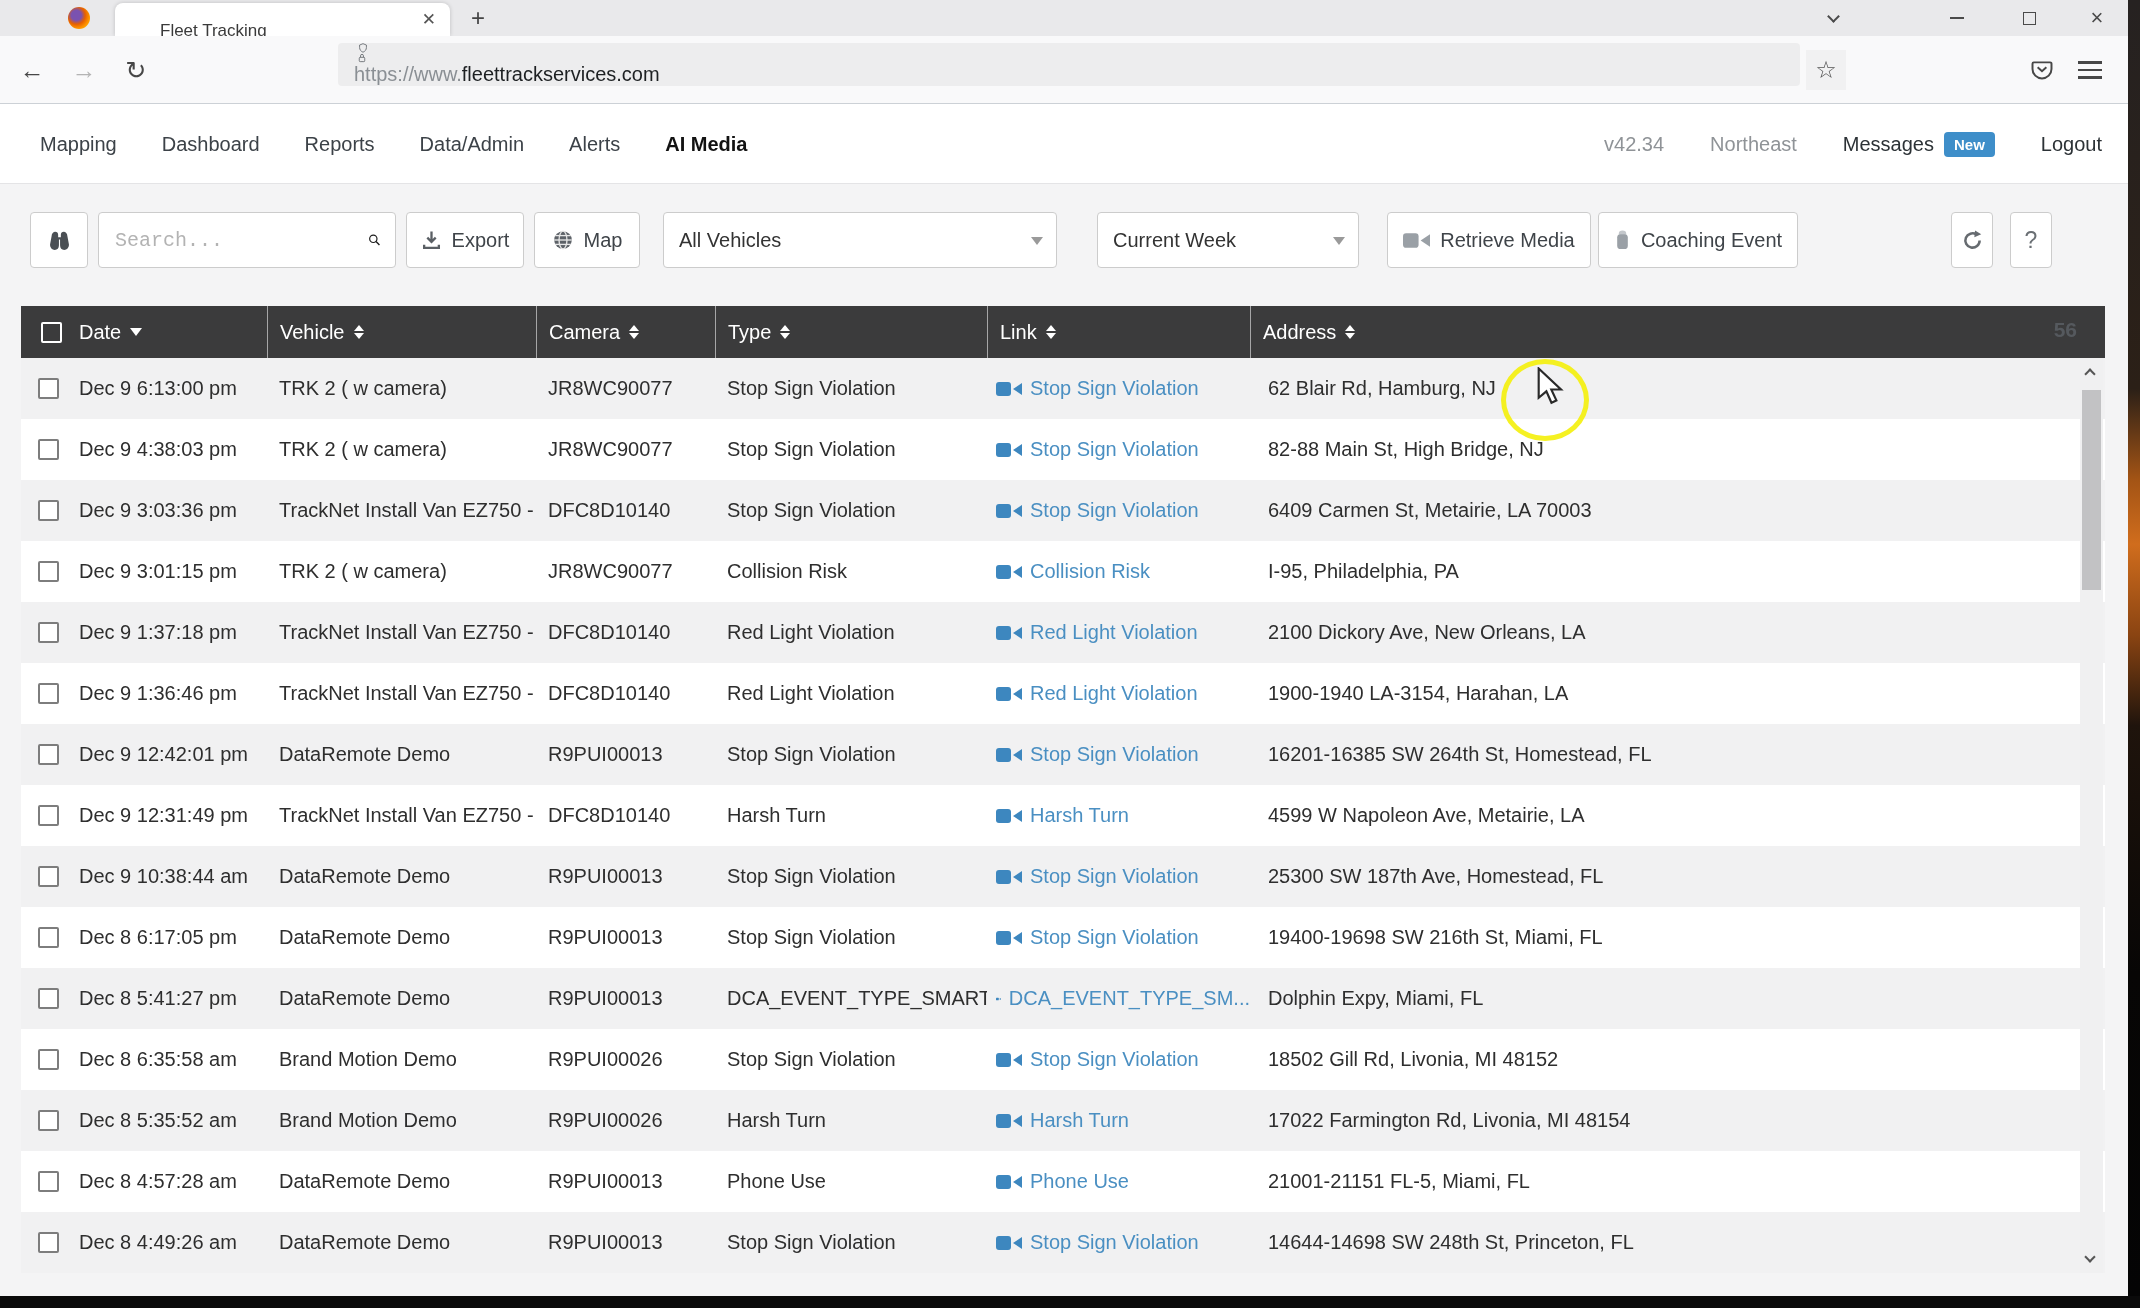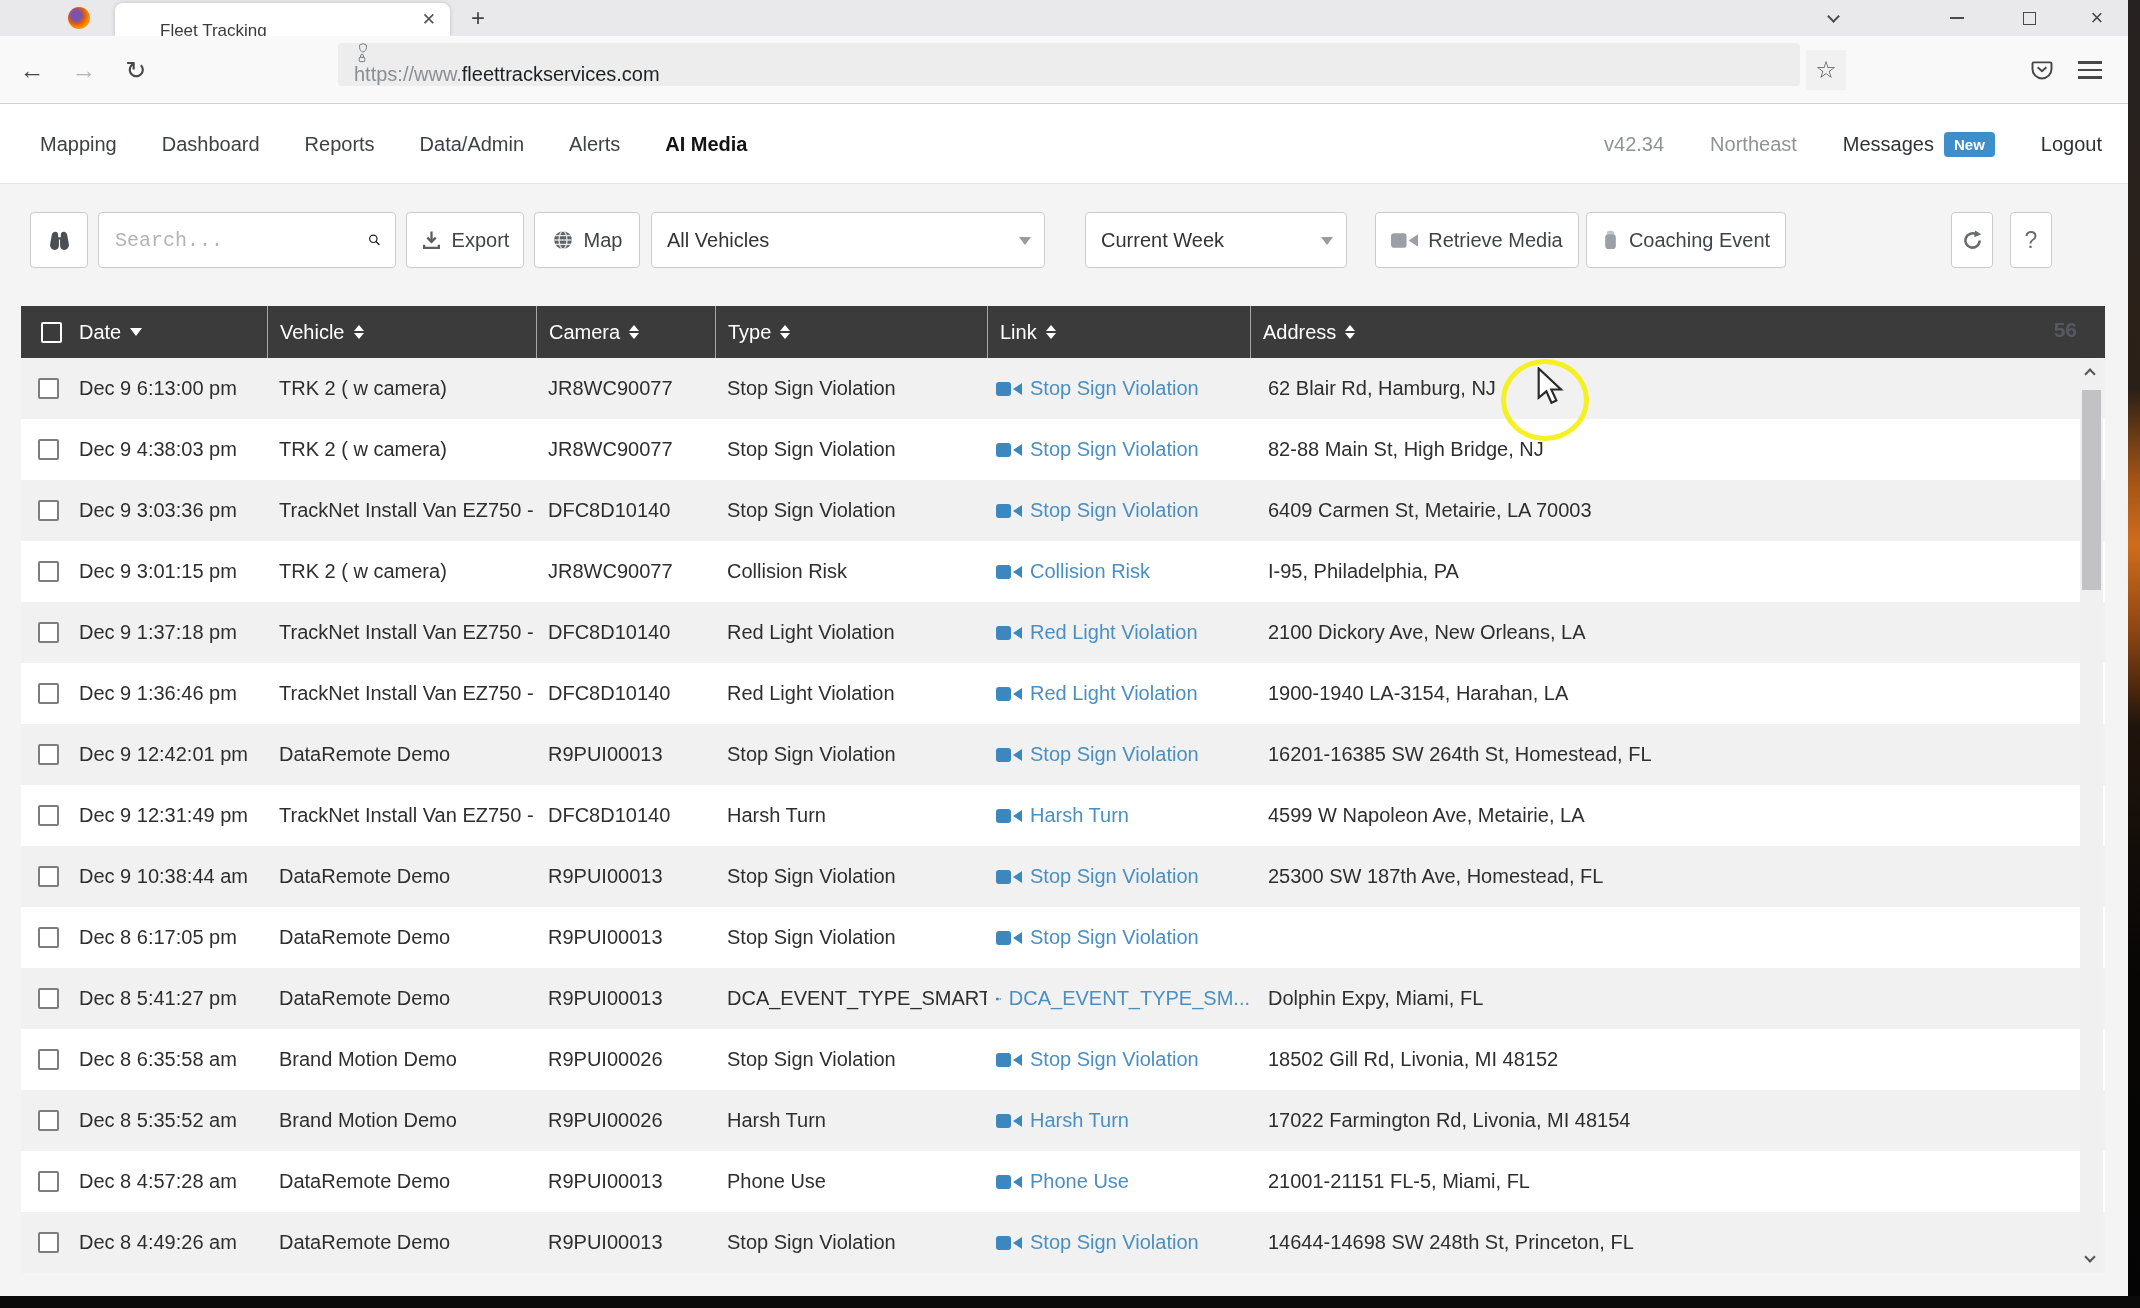--- a/index.html
+++ b/index.html
@@ -57,21 +57,21 @@
   .btn { background:#fff; border:1px solid #ccc; border-radius:4px; display:flex; align-items:center; justify-content:center; gap:10px;
          font-size:20px; color:#3f4449; }
   .binoc-btn { width:58px; }
   .searchbox { width:298px; margin-left:10px; background:#fff; border:1px solid #ccc; border-radius:4px; display:flex; align-items:center; }
   .searchbox input { flex:1; border:none; outline:none; background:transparent; font-size:20px; color:#333; padding-left:16px; font-family:Liberation Mono, monospace; }
   .searchbox input::placeholder { color:#b3b3b3; }
   .search-ic { margin-right:14px; }
   .export-btn { width:118px; margin-left:10px; }
   .map-btn { width:106px; margin-left:10px; }
   .select { position:relative; background:#fff; border:1px solid #ccc; border-radius:4px; display:flex; align-items:center; padding-left:15px; font-size:20px; color:#333; }
-  .sel-vehicles { width:394px; margin-left:11px; }
+  .sel-vehicles { width:394px; margin-left:23px; }
   .sel-week { width:262px; margin-left:40px; }
   .caret { position:absolute; right:13px; top:24px; width:0; height:0; border-left:6px solid transparent; border-right:6px solid transparent; border-top:8px solid #9a9a9a; }
   .retrieve-btn { width:204px; margin-left:28px; }
   .coach-btn { width:200px; margin-left:7px; }
   .sq-btn { position:absolute; top:108px; width:42px; height:56px; }
   .refresh-btn { left:1951px; }
   .help-btn { left:2010px; font-size:23px; color:#6a6f74; }
 
   
   .dtable { position:absolute; left:21px; top:202px; width:2084px; }
@@ -470,20 +470,21 @@
     <div class="cell c-vehicle">DataRemote Demo</div>
     <div class="cell c-camera">R9PUI00013</div>
     <div class="cell c-type">Stop Sign Violation</div>
     <div class="cell c-link">
       <svg width="26" height="16" viewBox="0 0 26 16">
                 <rect x="0" y="1" width="15" height="14" rx="3" fill="#3d87bf"></rect>
                 <path d="M17 8 L26 2 V14 Z" fill="#3d87bf"></path>
               </svg>
       <span class="linktext">Stop Sign Violation</span>
     </div>
+    <div class="cell c-address">19400-19698 SW 216th St, Miami, FL</div>
   </div>
 
   <div class="trow">
     <div class="cell cell-check">
               <span class="cb"></span>
             </div>
     <div class="cell c-date">Dec 8 5:41:27 pm</div>
     <div class="cell c-vehicle">DataRemote Demo</div>
     <div class="cell c-camera">R9PUI00013</div>
     <div class="cell c-type">DCA_EVENT_TYPE_SMART...</div>

